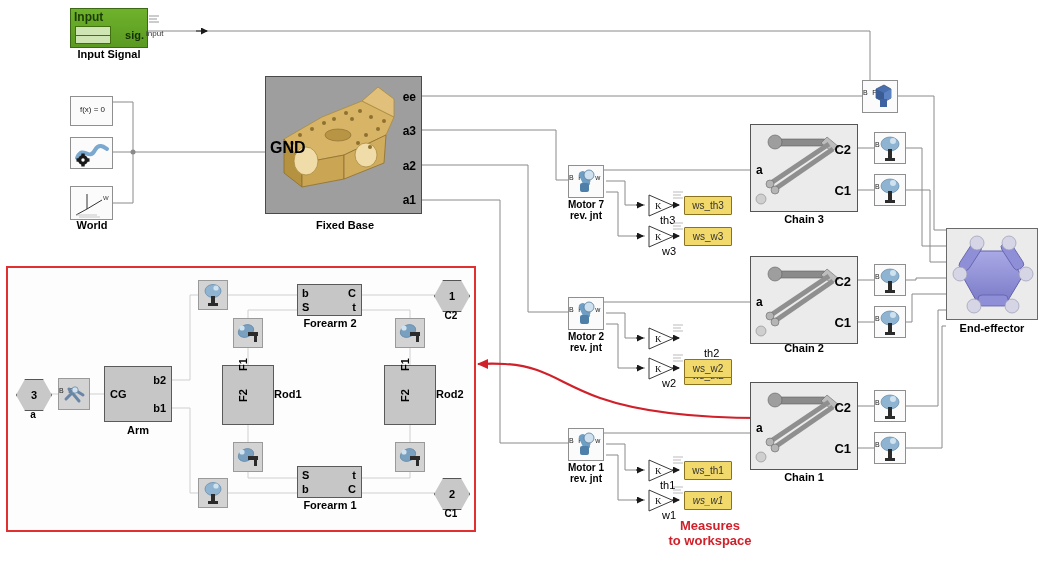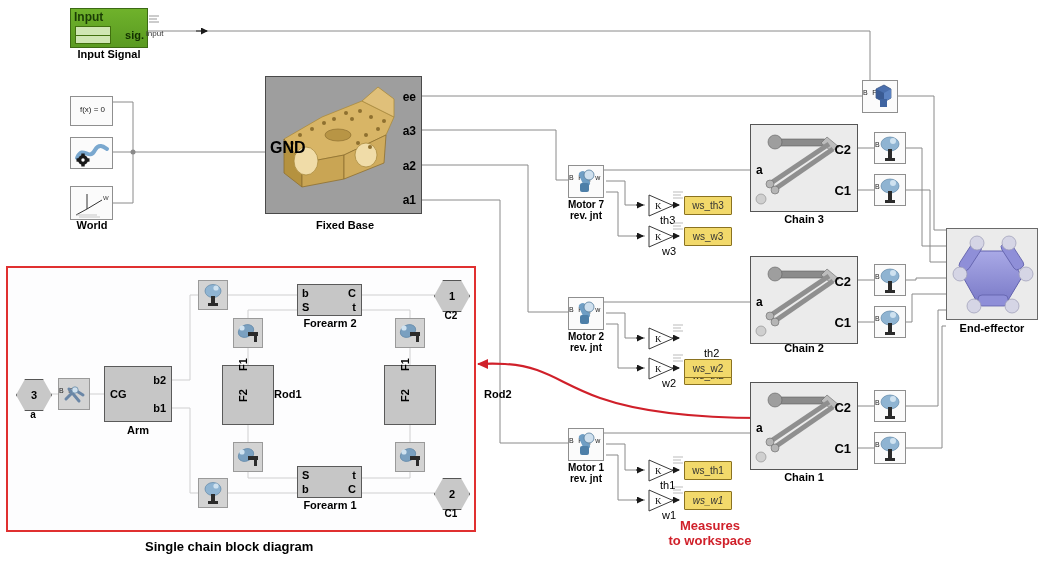--- a/index.html
+++ b/index.html
@@ -726,21 +726,21 @@
       <ellipse cx="12" cy="12" rx="8" ry="6" fill="#7aa0c0" stroke="#5f86a8" stroke-width="0.7" transform="rotate(-25 12 12)"></ellipse>
       <circle cx="8" cy="9" r="2.6" fill="#cfe2f0"></circle>
       <rect x="14" y="13" width="10" height="4" fill="#2b2b2b"></rect>
       <rect x="20" y="16" width="3" height="7" fill="#2b2b2b"></rect>
     </svg>
   </div>
   <div class="blk" style="left:384px;top:365px;width:52px;height:60px;">
     <span class="port" style="left:14px;top:5px;font-size:11px;transform:rotate(-90deg);transform-origin:left top;">F1</span>
     <span class="port" style="left:14px;top:36px;font-size:11px;transform:rotate(-90deg);transform-origin:left top;">F2</span>
   </div>
-  <div class="blk-label" style="left:436px;top:388px;width:40px;text-align:left;margin-left:48px;">Rod2</div>
+  <div class="blk-label" style="left:436px;top:388px;width:40px;text-align:left;">Rod2</div>
   <div class="icoblk" style="left:395px;top:442px;width:30px;height:30px;">
     <svg width="28" height="28" style="position:absolute;left:0;top:0;">
       <ellipse cx="12" cy="12" rx="8" ry="6" fill="#7aa0c0" stroke="#5f86a8" stroke-width="0.7" transform="rotate(-25 12 12)"></ellipse>
       <circle cx="8" cy="9" r="2.6" fill="#cfe2f0"></circle>
       <rect x="14" y="13" width="10" height="4" fill="#2b2b2b"></rect>
       <rect x="20" y="16" width="3" height="7" fill="#2b2b2b"></rect>
     </svg>
   </div>
 
   <div class="icoblk" style="left:198px;top:478px;width:30px;height:30px;">
@@ -756,15 +756,14 @@
     <span class="port" style="left:4px;top:2px;font-size:11px;">S</span>
     <span class="port" style="left:4px;top:16px;font-size:11px;">b</span>
     <span class="port" style="right:5px;top:2px;font-size:11px;">t</span>
     <span class="port" style="right:5px;top:16px;font-size:11px;">C</span>
   </div>
   <div class="blk-label" style="left:292px;top:499px;width:76px;">Forearm 1</div>
 
   <div class="hexport" style="left:434px;top:478px;">2</div>
   <div class="hexlabel" style="left:434px;top:508px;width:34px;">C1</div>
 
-  <div class="caption" style="left:145px;top:539px;">Single chain block diagram</div>
 
 </div>
 
 </body></html>

